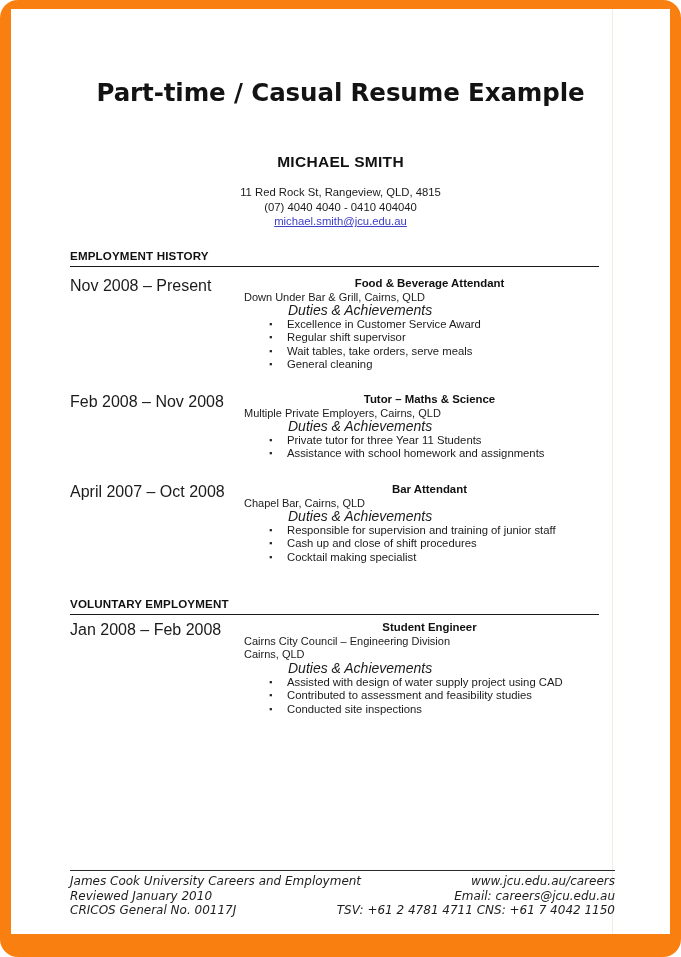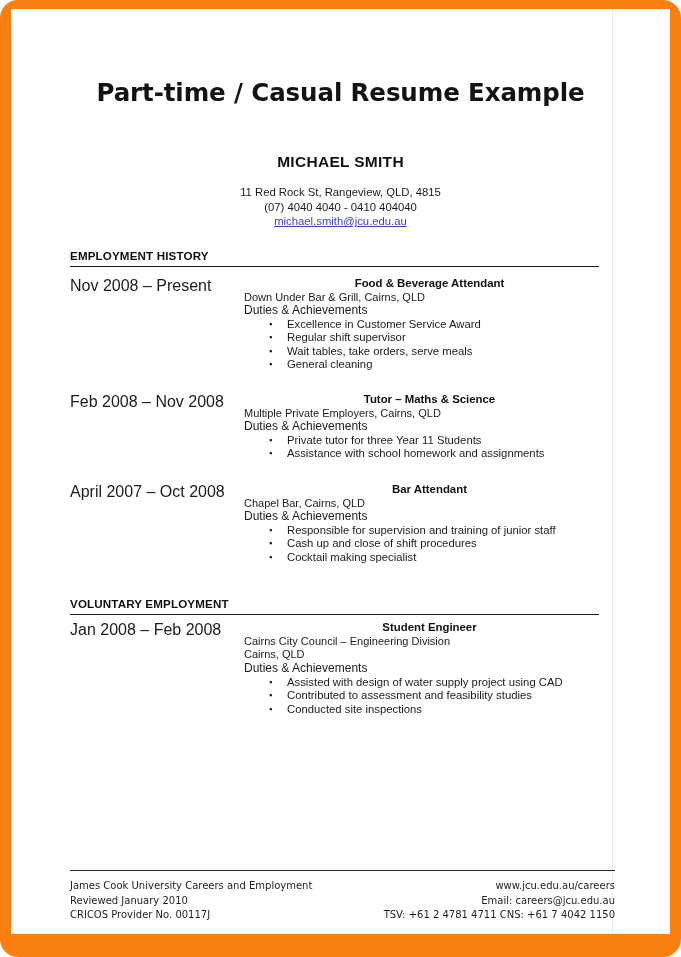--- a/index.html
+++ b/index.html
@@ -134,23 +134,25 @@
     color: #101010;
     line-height: 13.6px;
     text-align: center;
   }
   .entry-org {
     font-size: 11px;
     color: #1b1b1b;
     line-height: 13.6px;
   }
   .entry-subhead {
-    font-size: 12px;
+    font-size: 14px;
+    font-style: italic;
     color: #1b1b1b;
     line-height: 13.8px;
+    margin-left: 44px;
   }
   .bullets {
     list-style: none;
     margin: 0;
     padding: 0;
   }
   .bullets li {
     position: relative;
     font-size: 11.3px;
     color: #1b1b1b;
@@ -166,24 +168,25 @@
     color: #1b1b1b;
   }
 
   
   #footer {
     position: absolute;
     left: 59px;
     top: 861px;
     width: 545px;
     border-top: 1.2px solid #2a2a2a;
-    padding-top: 8px;
+    padding-top: 3px;
     font-family: "DejaVu Sans", sans-serif;
-    font-size: 10px;
+    font-size: 12px;
     color: #1d1d1d;
+    font-style: italic;
   }
   #footer .foot-row {
     position: relative;
     height: 14.6px;
     line-height: 14.6px;
   }
   #footer .foot-left {
     position: absolute;
     left: 0; top: 0;
     white-space: nowrap;
@@ -278,20 +281,20 @@
       <div id="footer">
         <div class="foot-row">
           <span class="foot-left">James Cook University Careers and Employment</span>
           <span class="foot-right">www.jcu.edu.au/careers</span>
         </div>
         <div class="foot-row">
           <span class="foot-left">Reviewed January 2010</span>
           <span class="foot-right">Email: careers@jcu.edu.au</span>
         </div>
         <div class="foot-row">
-          <span class="foot-left">CRICOS Provider No. 00117J</span>
+          <span class="foot-left">CRICOS General No. 00117J</span>
           <span class="foot-right">TSV: +61 2 4781 4711    CNS: +61 7 4042 1150</span>
         </div>
       </div>
 
     </div>
   </div>
 </div>
 
 </body></html>

